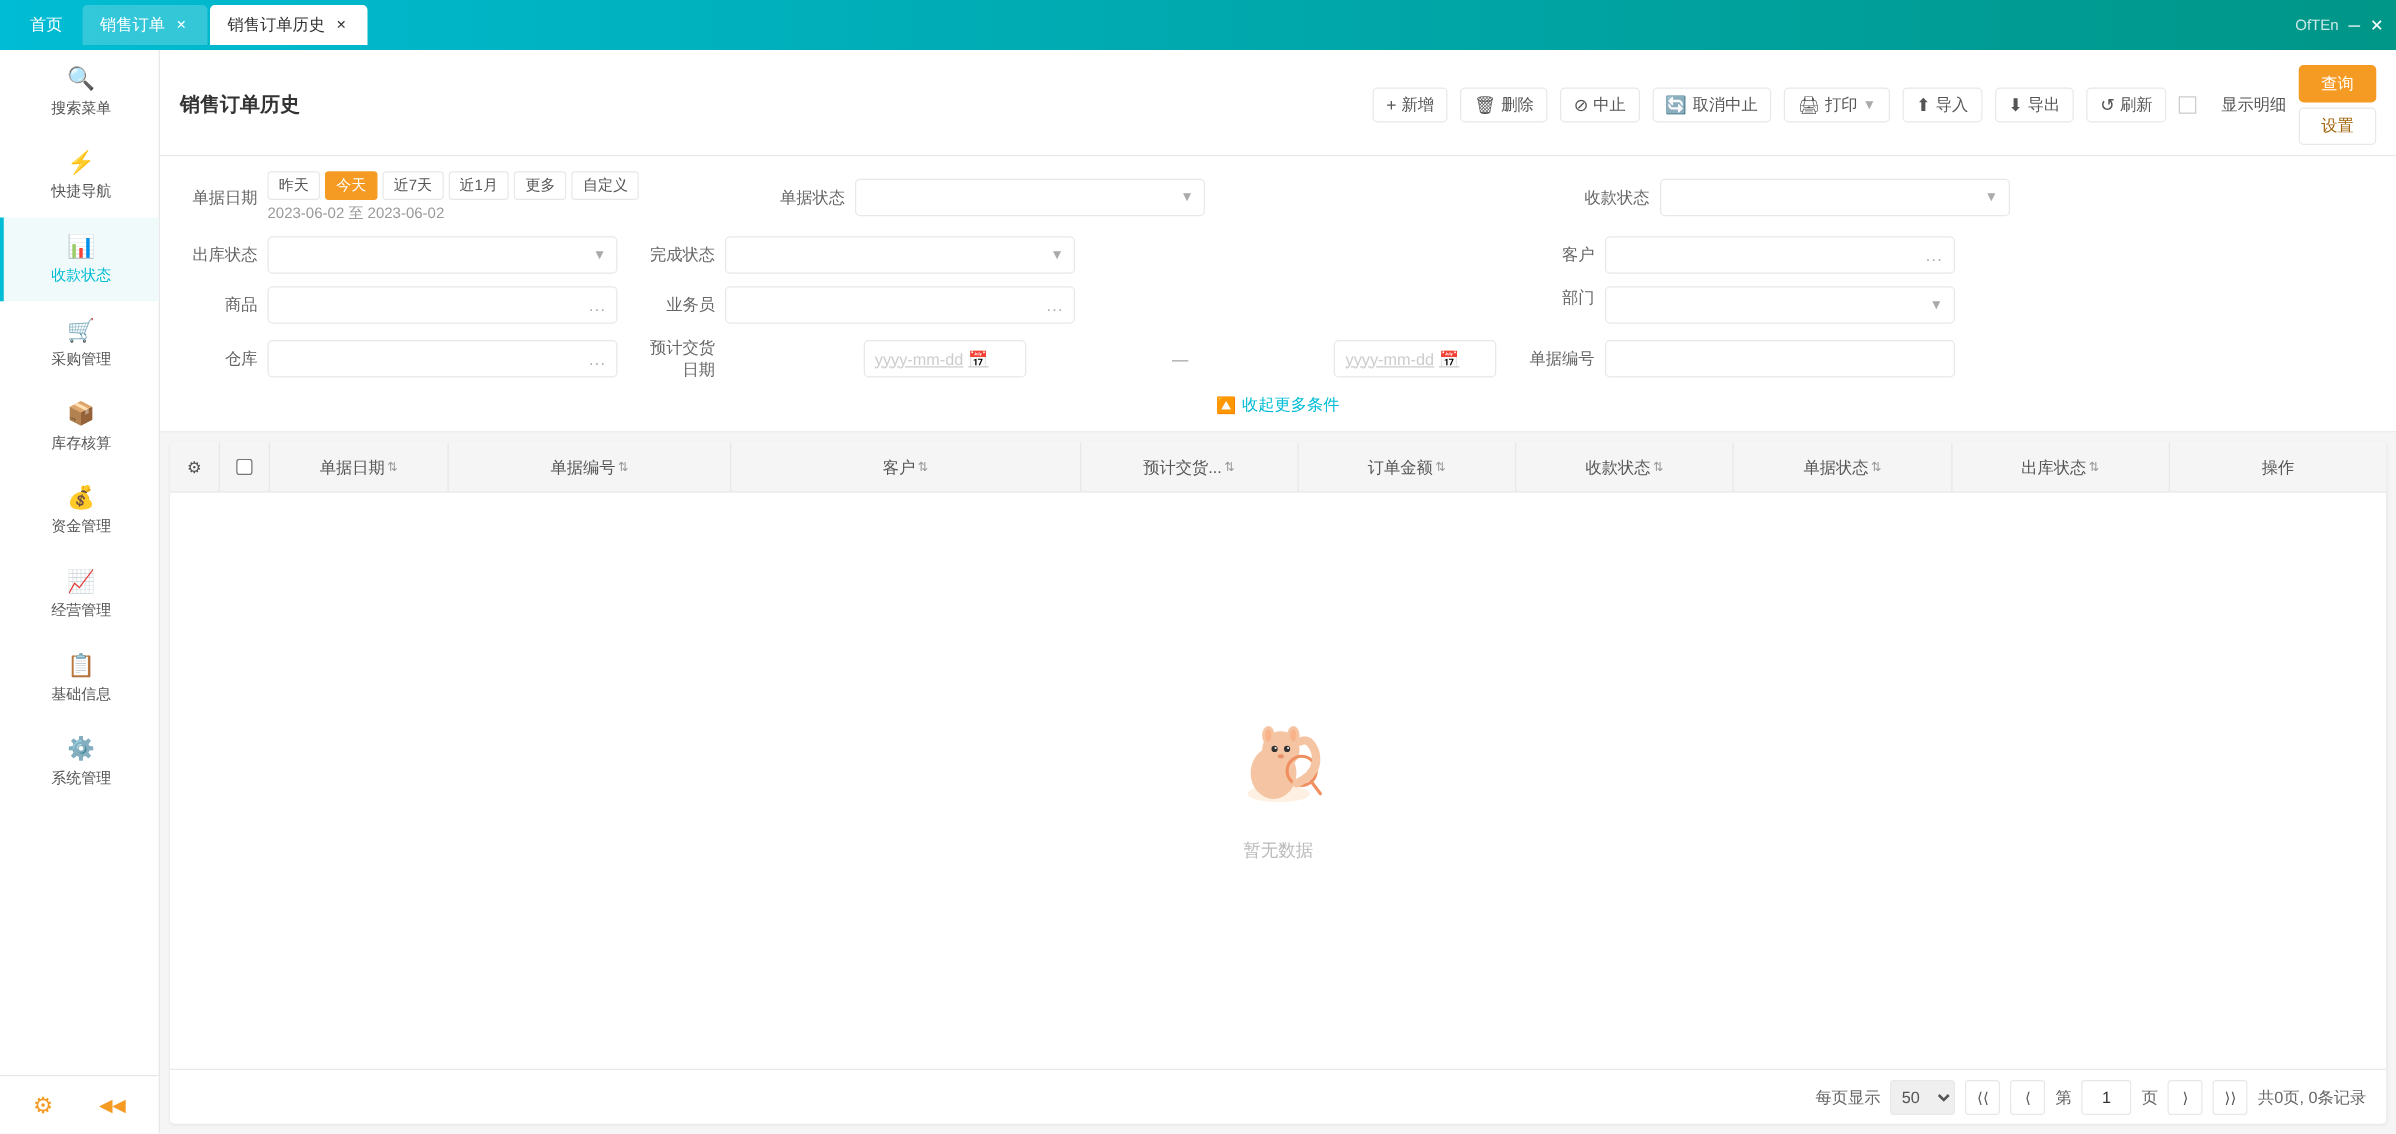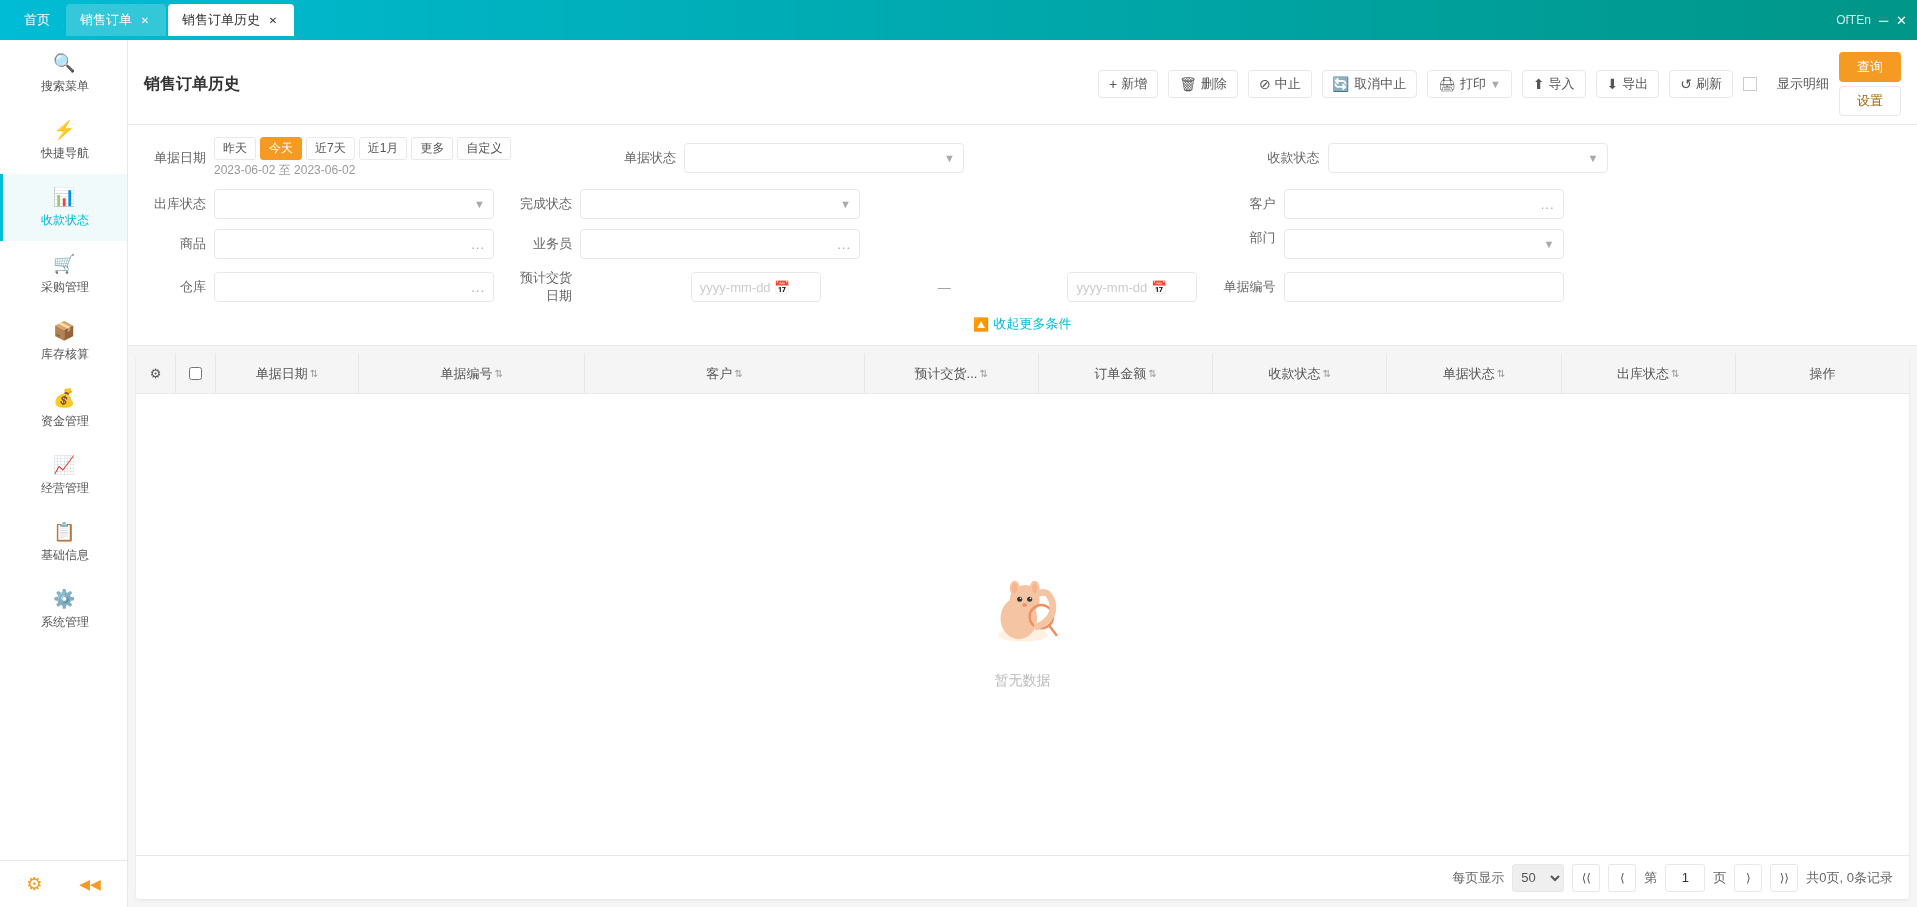--- a/index.html
+++ b/index.html
@@ -228,20 +228,21 @@
       border: 1px solid #e8e8e8;
       border-radius: 4px;
       padding: 0 8px;
       color: #ccc;
       background: #fff;
       display: flex;
       align-items: center;
       gap: 4px;
       cursor: pointer;
       min-width: 130px;
+      text-decoration: underline;
     }
     .filter-date-dash { margin: 0 6px; color: #999; }
     .collapse-more {
       display: flex;
       align-items: center;
       justify-content: center;
       color: #00bcd4;
       cursor: pointer;
       font-size: 12px;
       gap: 4px;

